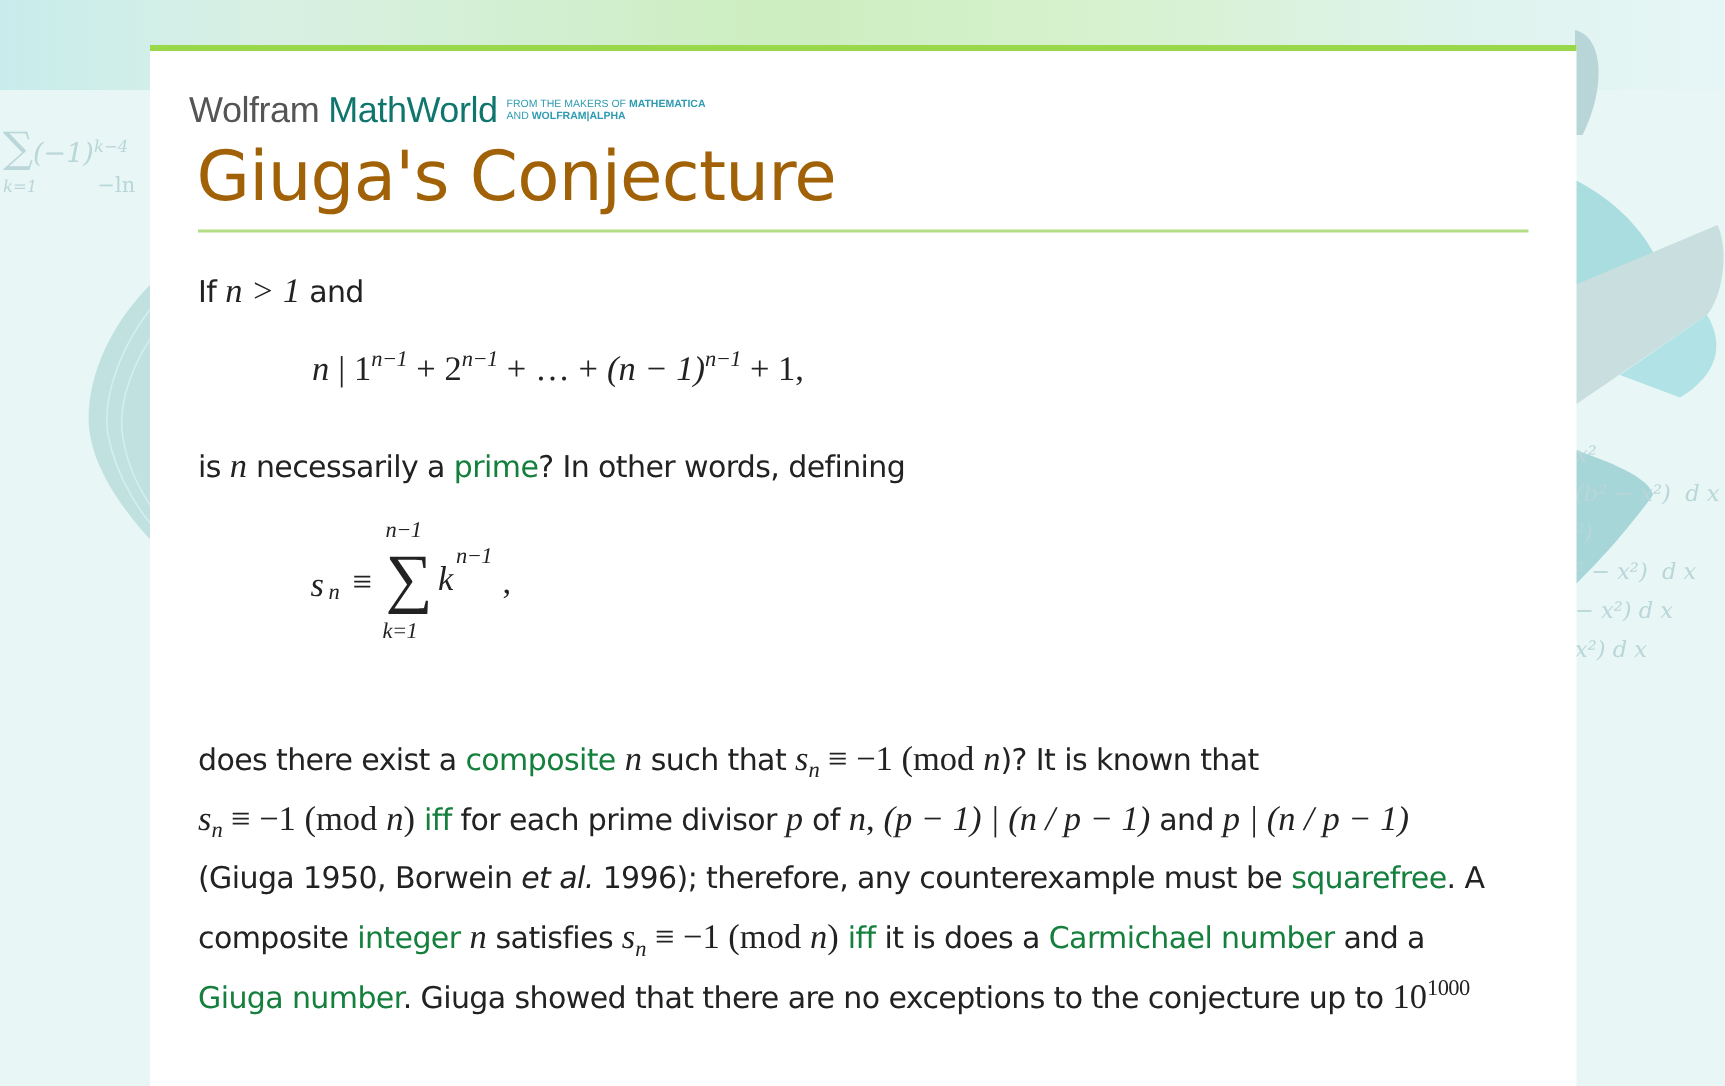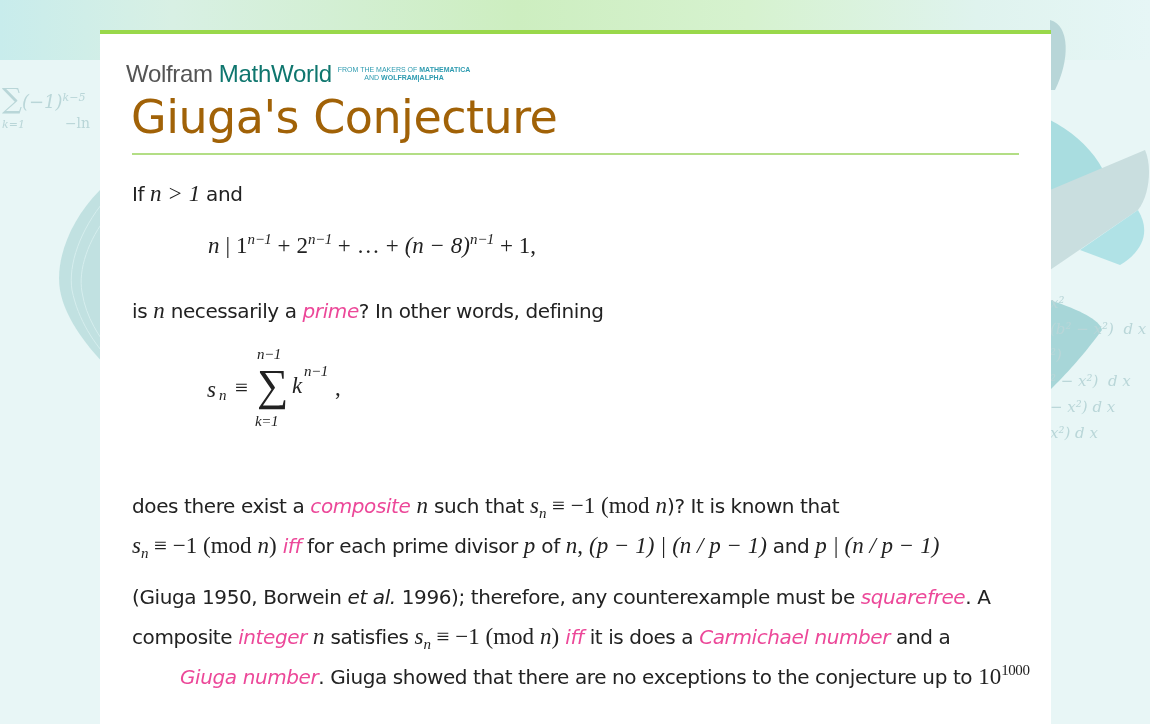--- a/index.html
+++ b/index.html
@@ -17,21 +17,20 @@
     position:absolute; color:#b9d6d8; font-family:"DejaVu Serif", serif; font-style:italic;
     white-space:nowrap;
   }
   .card {
     position:absolute; left:100px; top:30px; width:951px; height:720px;
     background:#ffffff; border-top:4px solid #99d84a;
   }
   .brand {
     position:absolute; left:26px; top:26px; display:flex; align-items:center;
     white-space:nowrap;
-    text-align:center;
   }
   .brand .w1 { font-family:"Liberation Sans", sans-serif; font-size:24px; color:#555; letter-spacing:-0.3px; }
   .brand .w2 { font-family:"Liberation Sans", sans-serif; font-size:24px; color:#0f766e; margin-left:6px; letter-spacing:-0.3px; }
   .brand .tag { margin-left:6px; font-family:"Liberation Sans", sans-serif; font-size:7px; line-height:8px; color:#2e9bb0; }
   .brand .tag b { font-weight:bold; }
   .title {
     position:absolute; left:31px; top:56px; margin:0;
     font-family:"DejaVu Sans", sans-serif; font-weight:normal;
     font-size:46px; color:#a16207; letter-spacing:-0.5px; white-space:nowrap;
   }
@@ -39,21 +38,21 @@
   .content {
     position:absolute; left:32px; top:140px; width:900px;
     font-family:"DejaVu Sans", sans-serif; font-size:20px; color:#222; line-height:39px;
     letter-spacing:-0.4px;
   }
   .content p { margin:0; }
   .m { font-family:"Liberation Serif", serif; font-size:23px; letter-spacing:0; }
   .mi { font-family:"Liberation Serif", serif; font-style:italic; font-size:23px; letter-spacing:0;text-align:center; }
   sup.s { font-family:"Liberation Serif", serif; font-size:15px; vertical-align:9px; line-height:0; }
   sub.s { font-family:"Liberation Serif", serif; font-style:italic; font-size:15px; vertical-align:-5px; line-height:0; }
-  a.link { color:#ec4899; text-decoration:none;font-style:italic; }
+  a.link { color:#15803d; text-decoration:none; }
   .eq1 { position:absolute; left:76px; top:52px; white-space:nowrap; }
   .eq2 { position:absolute; left:75px; top:168px; width:200px; height:90px; }
   .sum { position:absolute; font-family:"Liberation Serif", serif; font-size:44px; line-height:44px; top:22px; left:50px; }
   .lim { position:absolute; font-family:"Liberation Serif", serif; font-size:15px; line-height:15px; }
 </style>
 </head>
 <body>
 
 <div class="bg">
   <div class="bg-top"></div>
@@ -64,21 +63,21 @@
     <path d="M58 35 C38 60, 28 90, 32 112 C36 138, 50 158, 60 170" stroke="#d6eeee" fill="none"></path>
   </svg>
   <svg style="position:absolute;left:1040px;top:20px" width="110" height="420">
     <path d="M10 0 C30 5, 30 40, 15 70 L10 70 Z" fill="#b8d6d8"></path>
     <path d="M10 100 C50 120, 80 160, 70 200 L10 200 Z" fill="#a9dde0"></path>
     <path d="M10 170 L105 130 C112 145, 110 175, 98 190 L10 250 Z" fill="#c9dedf"></path>
     <path d="M98 190 C110 210, 105 230, 80 245 L40 230 Z" fill="#b0e2e6"></path>
     <path d="M10 280 C40 290, 60 300, 62 310 C40 340, 20 360, 10 370 Z" fill="#a7d6d8"></path>
   </svg>
   <div class="bg-formula" style="left:2px;top:88px;font-size:18px;line-height:20px;">
-    <span style="font-style:normal;font-size:28px;">∑</span>(−1)<sup style="font-size:11px">k−5</sup><br>
+    <span style="font-style:normal;font-size:28px;">∑</span>(−1)<sup style="font-size:11px">k−4</sup><br>
     <span style="font-size:11px;">k=1</span><span style="margin-left:40px;font-style:normal;font-size:14px;">−ln</span>
   </div>
   <div class="bg-formula" style="left:1050px;top:290px;font-size:15px;line-height:26px;">
     x²<br>(b² − x²) &nbsp;d x<br>²)<br>² − x²) &nbsp;d x<br>− x²) d x<br>x²) d x
   </div>
 </div>
 
 <div class="card">
   <div class="brand">
     <span class="w1">Wolfram</span>
@@ -101,21 +100,21 @@
 
     <div class="eq1">
       <span class="mi">n</span>
       <span class="m">|</span>
       <span class="m">1</span><sup class="s"><i>n−1</i></sup>
       <span class="m">+</span>
       <span class="m">2</span><sup class="s"><i>n−1</i></sup>
       <span class="m">+</span>
       <span class="m">…</span>
       <span class="m">+</span>
-      <span class="mi">(n − 8)</span><sup class="s"><i>n−1</i></sup>
+      <span class="mi">(n − 1)</span><sup class="s"><i>n−1</i></sup>
       <span class="m">+ 1,</span>
     </div>
 
     <p style="position:absolute;top:117px;left:0;white-space:nowrap;">
       <span>is</span>
       <span class="mi">n</span>
       <span>necessarily a</span>
       <a class="link" href="#">prime</a><span>? In other words, defining</span>
     </p>
 
@@ -147,39 +146,39 @@
         <span class="mi">n</span><span class="m">)</span>
         <a class="link" href="#">iff</a>
         <span>for each prime divisor</span>
         <span class="mi">p</span>
         <span>of</span>
         <span class="mi">n</span><span class="m">,</span>
         <span class="mi">(p − 1) | (n / p − 1)</span>
         <span>and</span>
         <span class="mi">p | (n / p − 1)</span>
       </div>
-      <div style="white-space:nowrap;margin-top:12px;">
+      <div style="white-space:nowrap;">
         <span>(Giuga 1950, Borwein</span>
         <i>et al.</i>
         <span>1996); therefore, any counterexample must be</span>
         <a class="link" href="#">squarefree</a><span>. A</span>
       </div>
       <div style="white-space:nowrap;">
         <span>composite</span>
         <a class="link" href="#">integer</a>
         <span class="mi">n</span>
         <span>satisfies</span>
         <span class="mi">s</span><sub class="s">n</sub>
         <span class="m">≡ −1 (mod</span>
         <span class="mi">n</span><span class="m">)</span>
         <a class="link" href="#">iff</a>
         <span>it is does a</span>
         <a class="link" href="#">Carmichael number</a>
         <span>and a</span>
       </div>
-      <div style="white-space:nowrap;margin-left:48px;">
+      <div style="white-space:nowrap;">
         <a class="link" href="#">Giuga number</a><span>. Giuga showed that there are no exceptions to the conjecture up to</span>
         <span class="m">10</span><sup class="s">1000</sup>
       </div>
     </div>
 
   </div>
 </div>
 
 </body></html>

